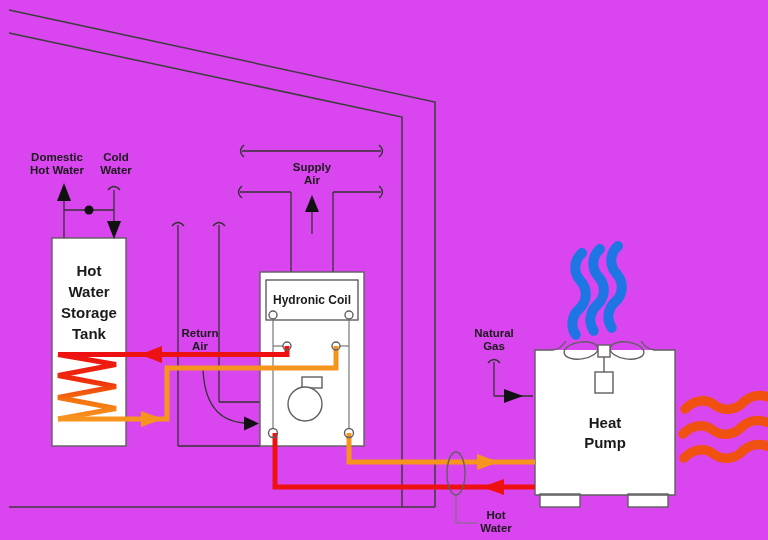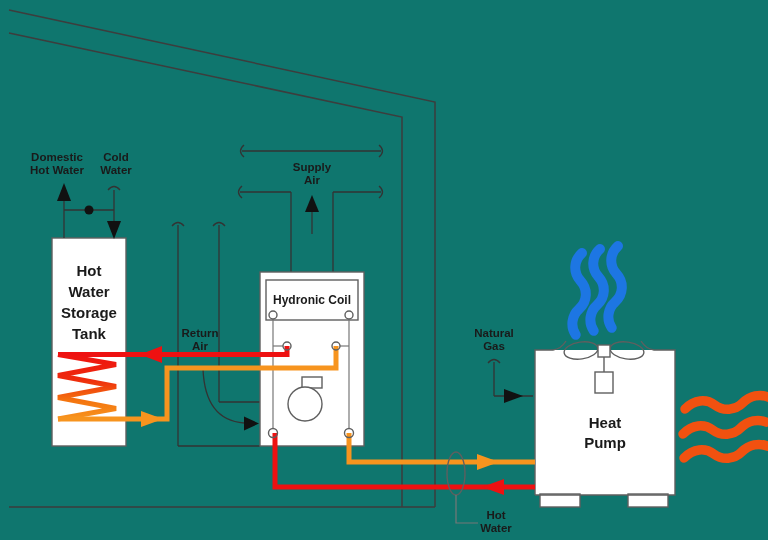--- a/index.html
+++ b/index.html
@@ -1,21 +1,21 @@
 <!DOCTYPE html>
 <html style="--hot-pipe: #ee1111; --warm-pipe: #f7941e; --cool-wave: #1d76e3; --heat-wave: #f15110; --building-line: #3d3d3d; --equipment-line: #5f5f5f; --pipe-line: #777777; --text: #1a1a1a; --arrow: #111111;"><head>
 <meta charset="utf-8">
 <style>
   :root{
     --hot-pipe:#ee1111; --warm-pipe:#f7941e; --cool-wave:#1d76e3; --heat-wave:#f15110;
     --building-line:#3d3d3d; --equipment-line:#5f5f5f; --pipe-line:#777777;
     --text:#1a1a1a; --arrow:#111111;
   }
   html,body{margin:0;padding:0;background:#ffffff;}
-  .stage{position:relative;width:768px;height:540px;background:#0f766e;overflow:hidden;text-align:center;}
+  .stage{position:relative;width:768px;height:540px;background:#d946ef;overflow:hidden;text-align:center;}
   svg{display:block;}
   .bld{stroke:var(--building-line);stroke-width:1.5;fill:none;}
   .eq{stroke:var(--equipment-line);stroke-width:1.4;fill:#fff;}
   .eqline{stroke:var(--equipment-line);stroke-width:1.4;fill:none;}
   .thin{stroke:#333333;stroke-width:1.3;fill:none;}
   .inpipe{stroke:var(--pipe-line);stroke-width:1.2;fill:none;}
   .hot{stroke:var(--hot-pipe);stroke-width:5;fill:none;}
   .warm{stroke:var(--warm-pipe);stroke-width:5;fill:none;}
   .blk{fill:var(--arrow);stroke:none;}
   .hotfill{fill:var(--hot-pipe);stroke:none;}

